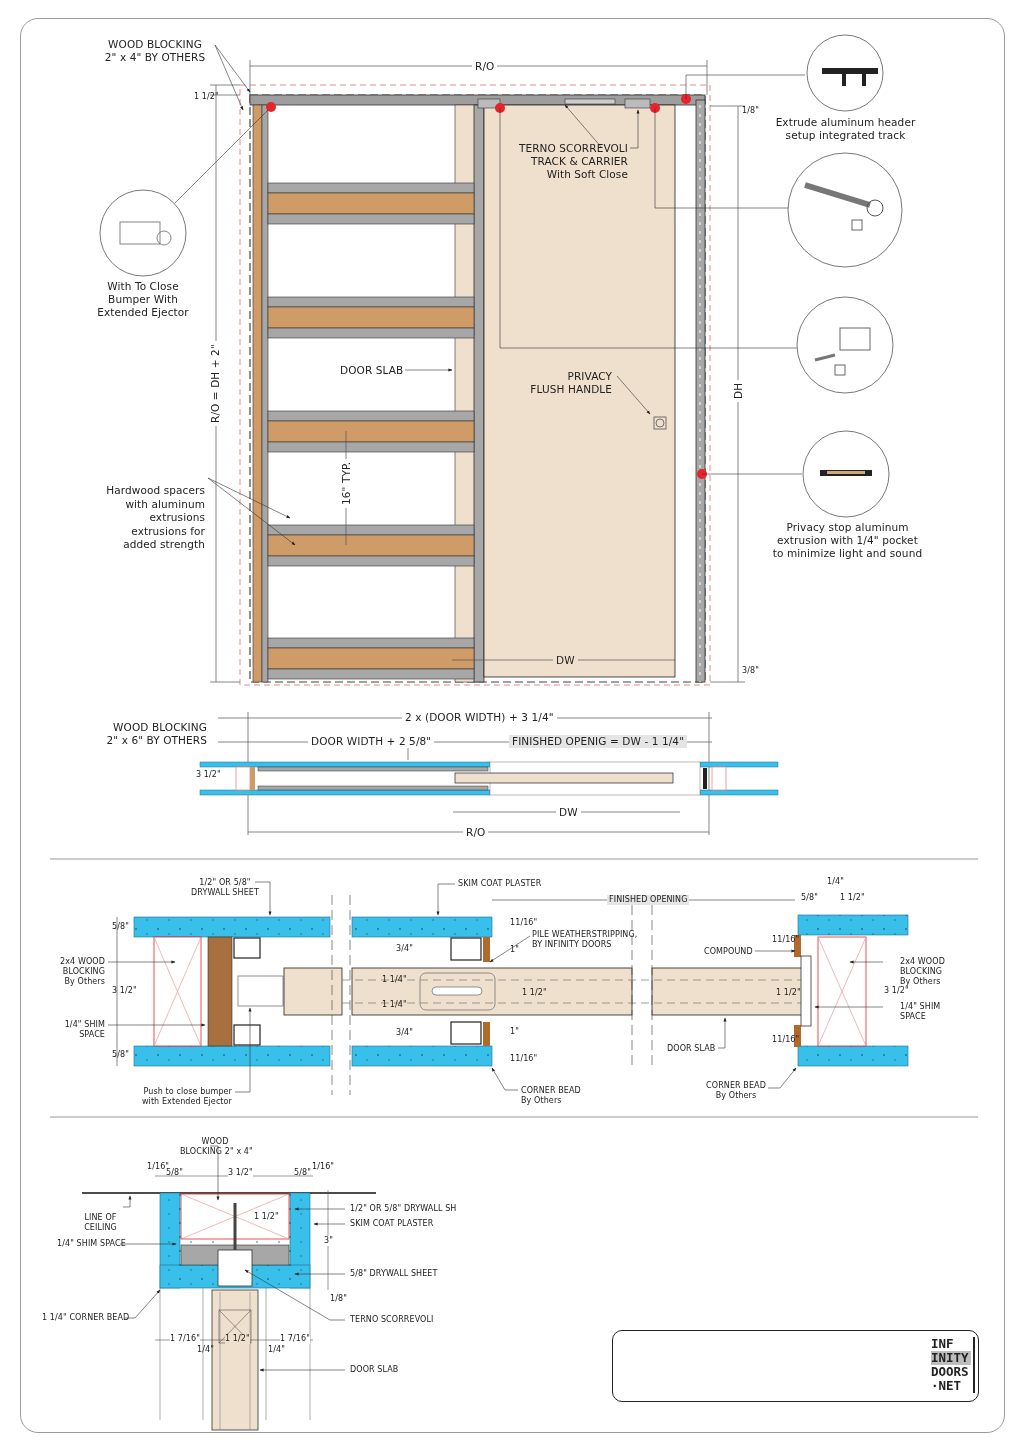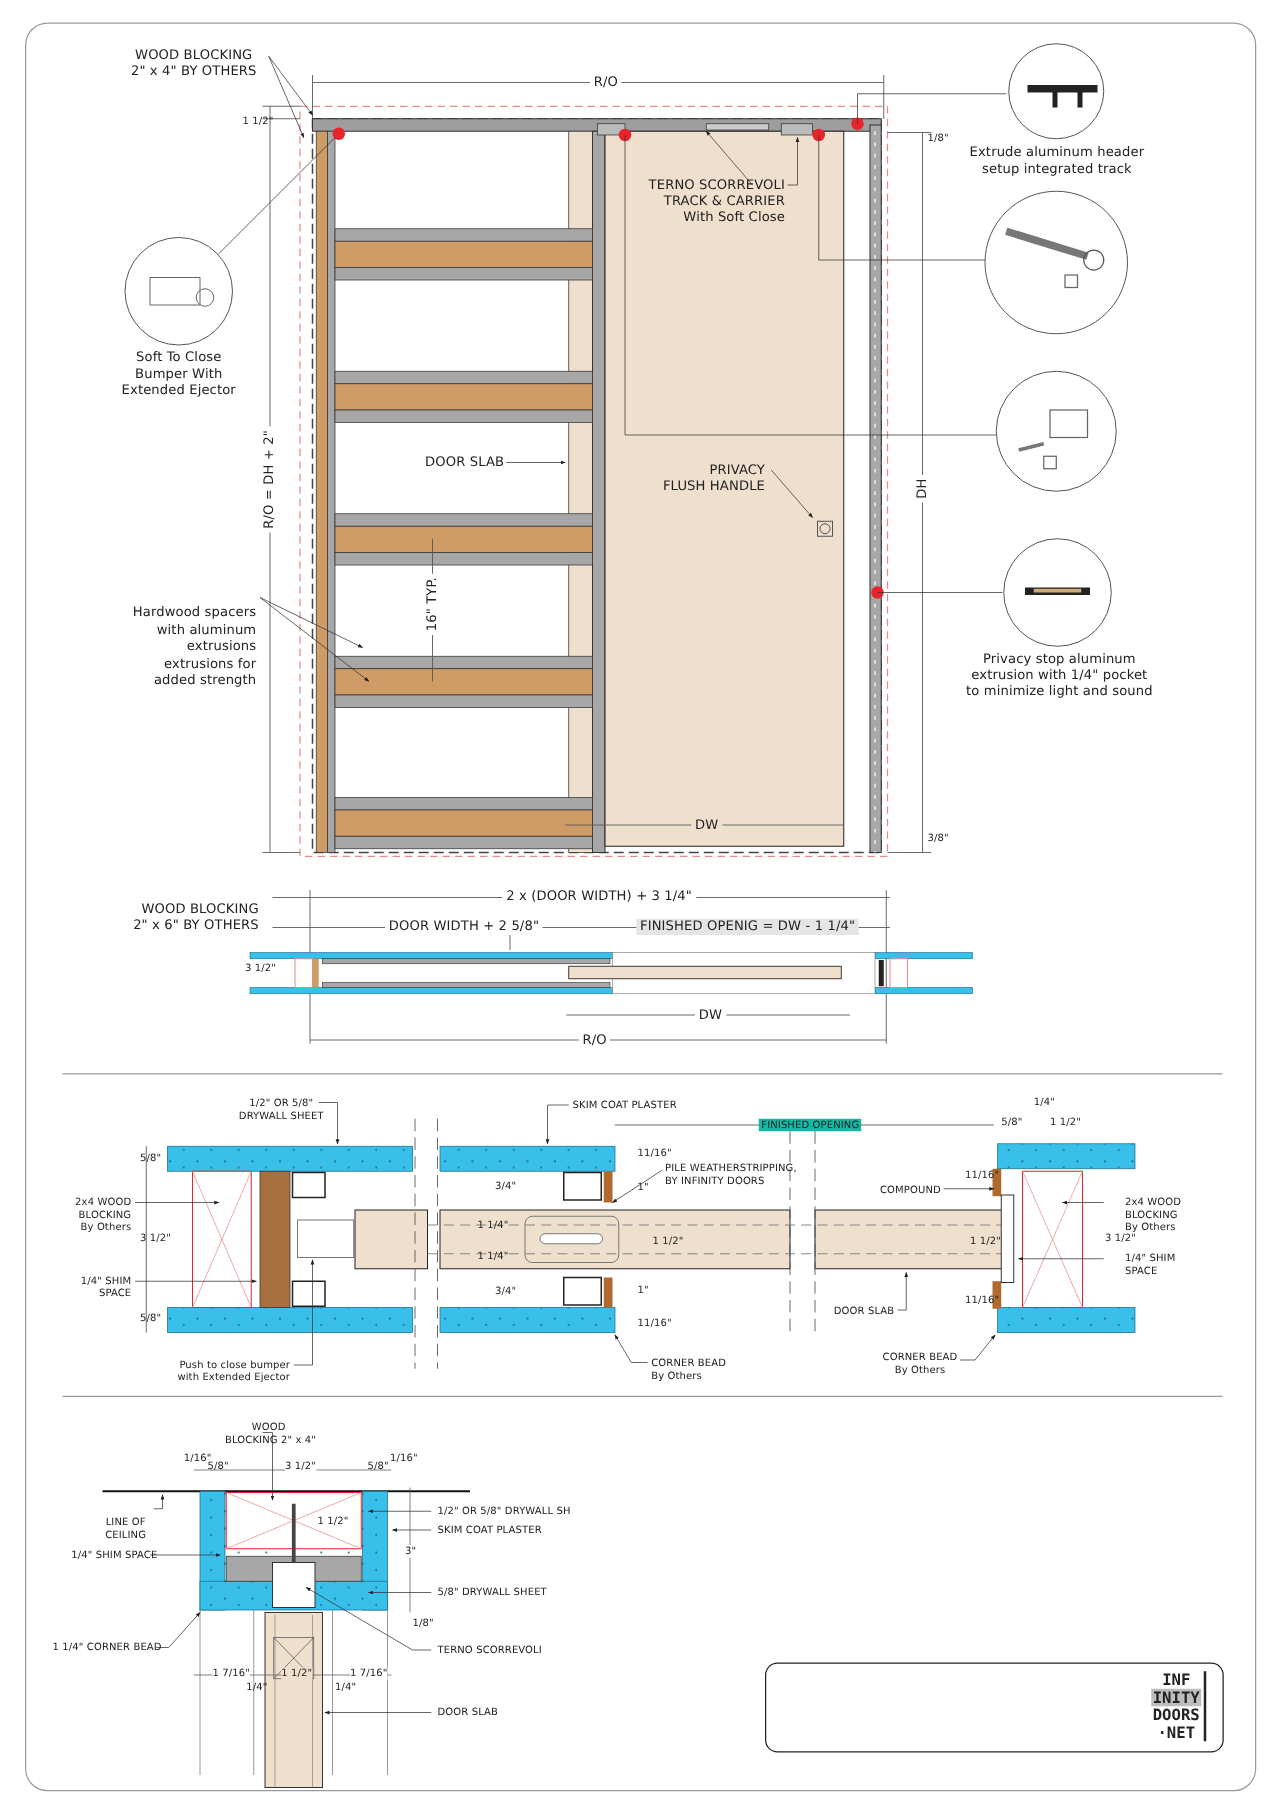--- a/index.html
+++ b/index.html
@@ -10,21 +10,21 @@
   .lbl.sm{font-size:8px;line-height:10px;}
   .c{text-align:center;}
   .r{text-align:right;}
   .rot{transform-origin:left top;}
   .tb{position:absolute;left:612px;top:1330px;width:365px;height:70px;border:1.5px solid #222;border-radius:10px;}
   .tb .left{position:absolute;left:0;top:0;width:315px;height:70px;border-right:1px solid #555;}
   .tb .t1{position:absolute;left:15px;top:9px;font-weight:bold;font-size:12.5px;text-decoration:underline;}
   .tb .t2{position:absolute;left:15px;top:24px;font-size:13px;}
   .tb .hr{position:absolute;left:0;top:44px;width:315px;border-top:1px solid #555;}
   .tb .t3{position:absolute;left:15px;top:51px;font-weight:bold;font-size:12.5px;}
-  .logo{position:absolute;left:308px;top:6px;width:40px;font-family:"DejaVu Sans Mono","Liberation Mono",monospace;font-weight:bold;font-size:12.5px;line-height:14px;text-align:center;border-right:2px solid #222;padding-right:2px;}
+  .logo{position:absolute;left:318px;top:6px;width:40px;font-family:"DejaVu Sans Mono","Liberation Mono",monospace;font-weight:bold;font-size:12.5px;line-height:14px;text-align:left;border-right:2px solid #222;padding-right:2px;}
   .logo span{display:block;}
   .logo .hl{background:#bdbdbd;}
 </style>
 </head>
 <body>
 
 <div class="sheet"></div>
 
 <svg width="1024" height="1448" viewBox="0 0 1024 1448">
   <defs>
@@ -264,21 +264,21 @@
 
 <div class="lbl c" style="left:100px;top:38px;width:110px;">
   <div>WOOD BLOCKING</div>
   <div>2" x 4" BY OTHERS</div>
 </div>
 <div class="lbl" style="left:472px;top:60px;background:#fff;padding:0 3px;">R/O</div>
 <div class="lbl sm" style="left:194px;top:92px;">1 1/2"</div>
 <div class="lbl sm" style="left:742px;top:106px;">1/8"</div>
 <div class="lbl sm" style="left:742px;top:666px;">3/8"</div>
 <div class="lbl c" style="left:88px;top:280px;width:110px;">
-  <div>Soft To Close</div>
+  <div>With To Close</div>
   <div>Bumper With</div>
   <div>Extended Ejector</div>
 </div>
 <div class="lbl r" style="left:500px;top:142px;width:128px;">
   <div>TERNO SCORREVOLI</div>
   <div>TRACK &amp; CARRIER</div>
   <div>With Soft Close</div>
 </div>
 <div class="lbl c" style="left:768px;top:116px;width:155px;">
   <div>Extrude aluminum header</div>
@@ -315,21 +315,21 @@
 <div class="lbl" style="left:509px;top:735px;background:#e5e5e5;padding:0 3px;">FINISHED OPENIG = DW - 1 1/4"</div>
 <div class="lbl sm" style="left:196px;top:770px;">3 1/2"</div>
 <div class="lbl" style="left:556px;top:806px;background:#fff;padding:0 3px;">DW</div>
 <div class="lbl" style="left:463px;top:826px;background:#fff;padding:0 3px;">R/O</div>
 
 <div class="lbl sm c" style="left:190px;top:878px;width:70px;">
   <div>1/2" OR 5/8"</div>
   <div>DRYWALL SHEET</div>
 </div>
 <div class="lbl sm" style="left:458px;top:879px;">SKIM COAT PLASTER</div>
-<div class="lbl sm" style="left:607px;top:895px;background:#14b8a6;padding:0 2px;">FINISHED OPENING</div>
+<div class="lbl sm" style="left:607px;top:895px;background:#e5e5e5;padding:0 2px;">FINISHED OPENING</div>
 <div class="lbl sm r" style="left:50px;top:957px;width:55px;">
   <div>2x4 WOOD</div>
   <div>BLOCKING</div>
   <div>By Others</div>
 </div>
 <div class="lbl sm r" style="left:50px;top:1020px;width:55px;">
   <div>1/4" SHIM</div>
   <div>SPACE</div>
 </div>
 <div class="lbl sm r" style="left:130px;top:1087px;width:102px;">

